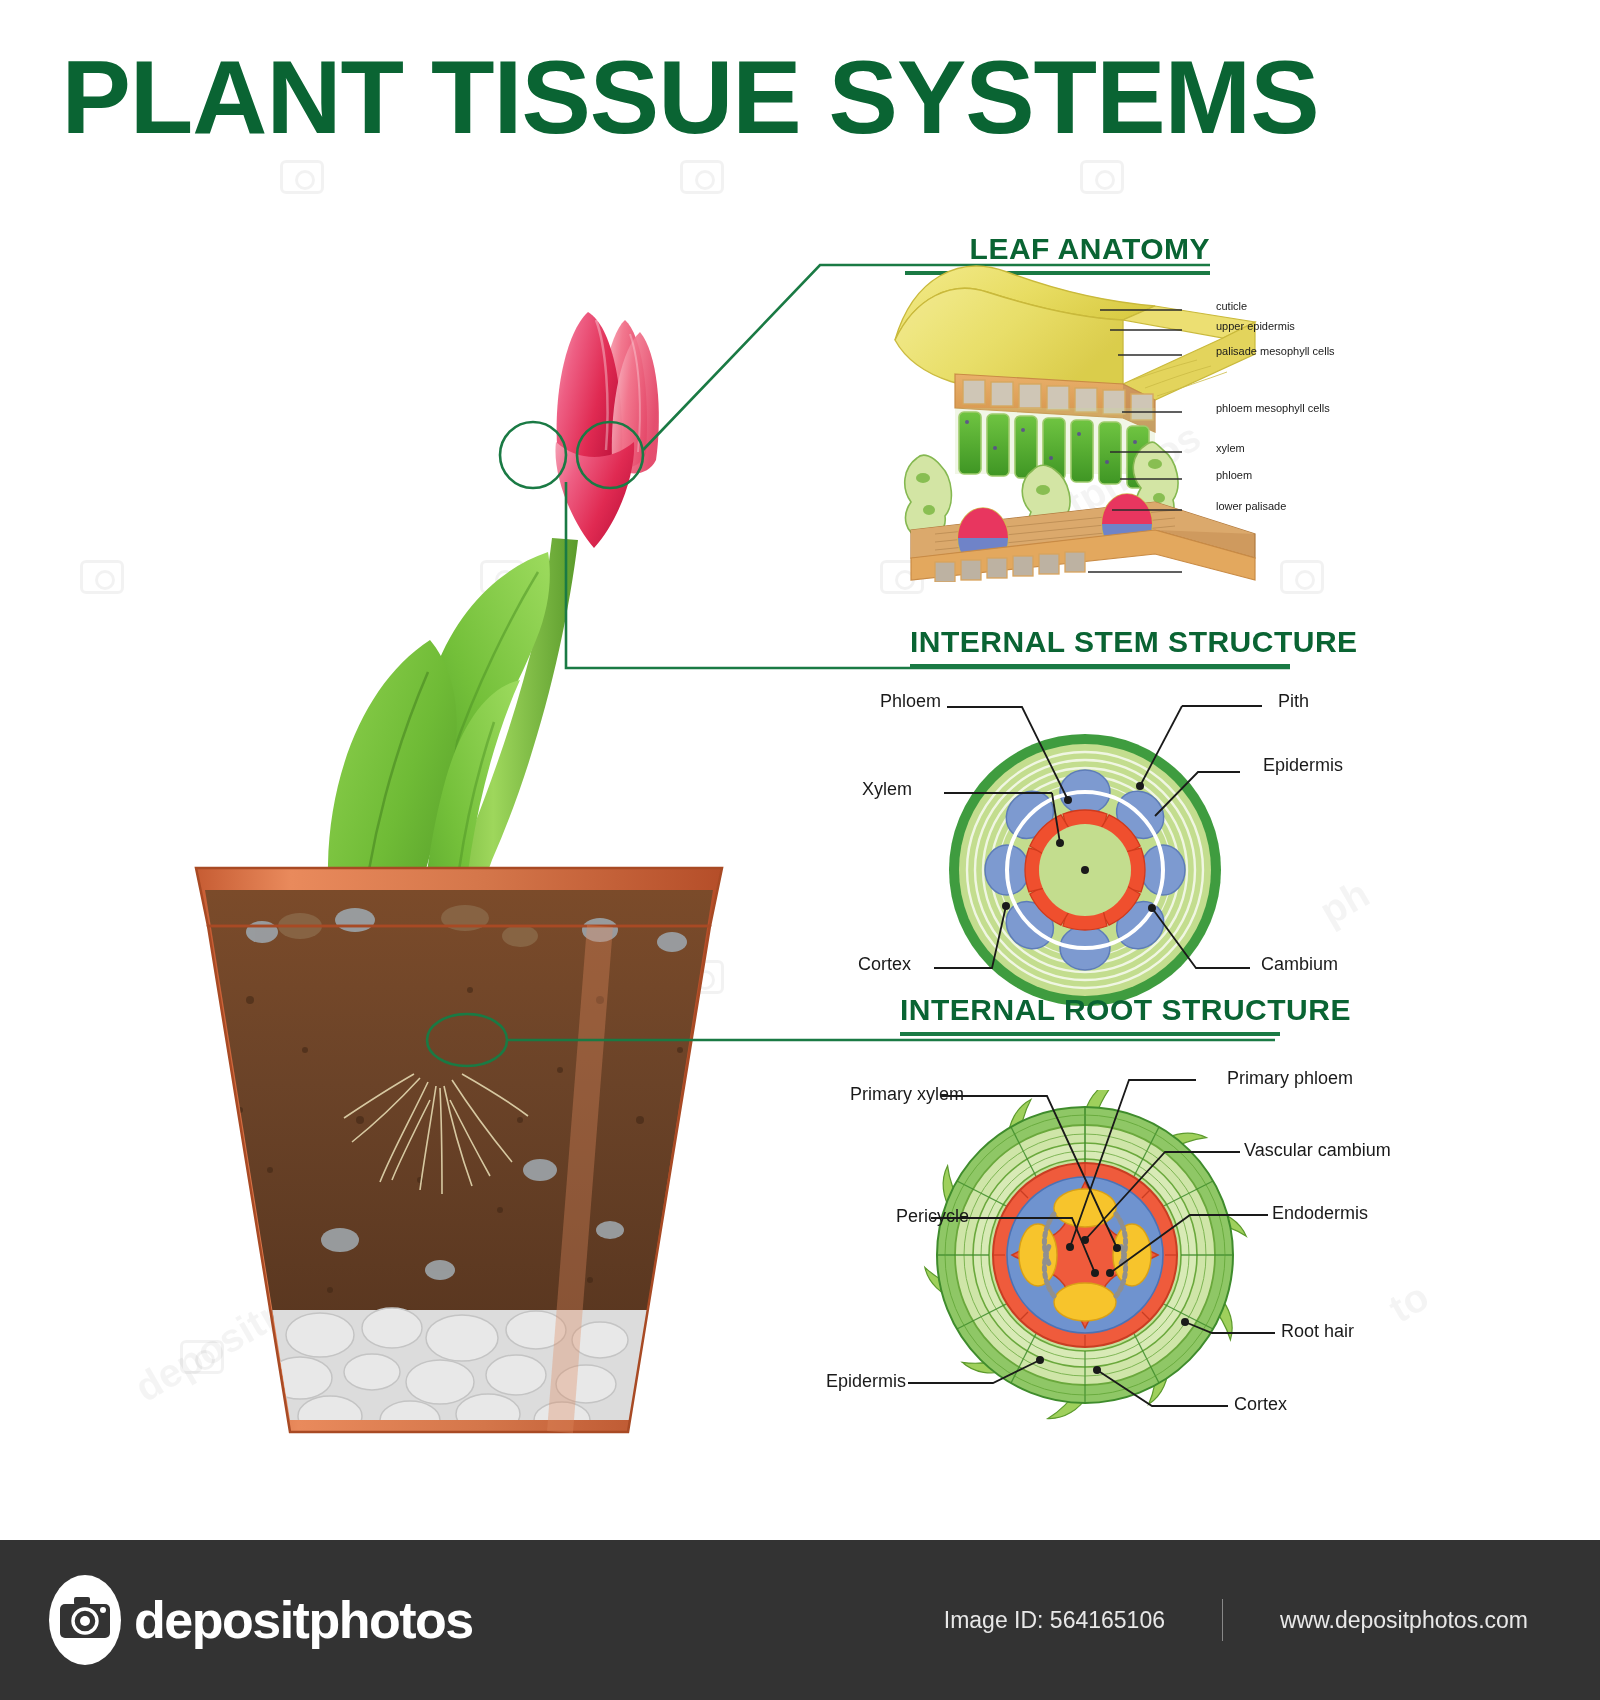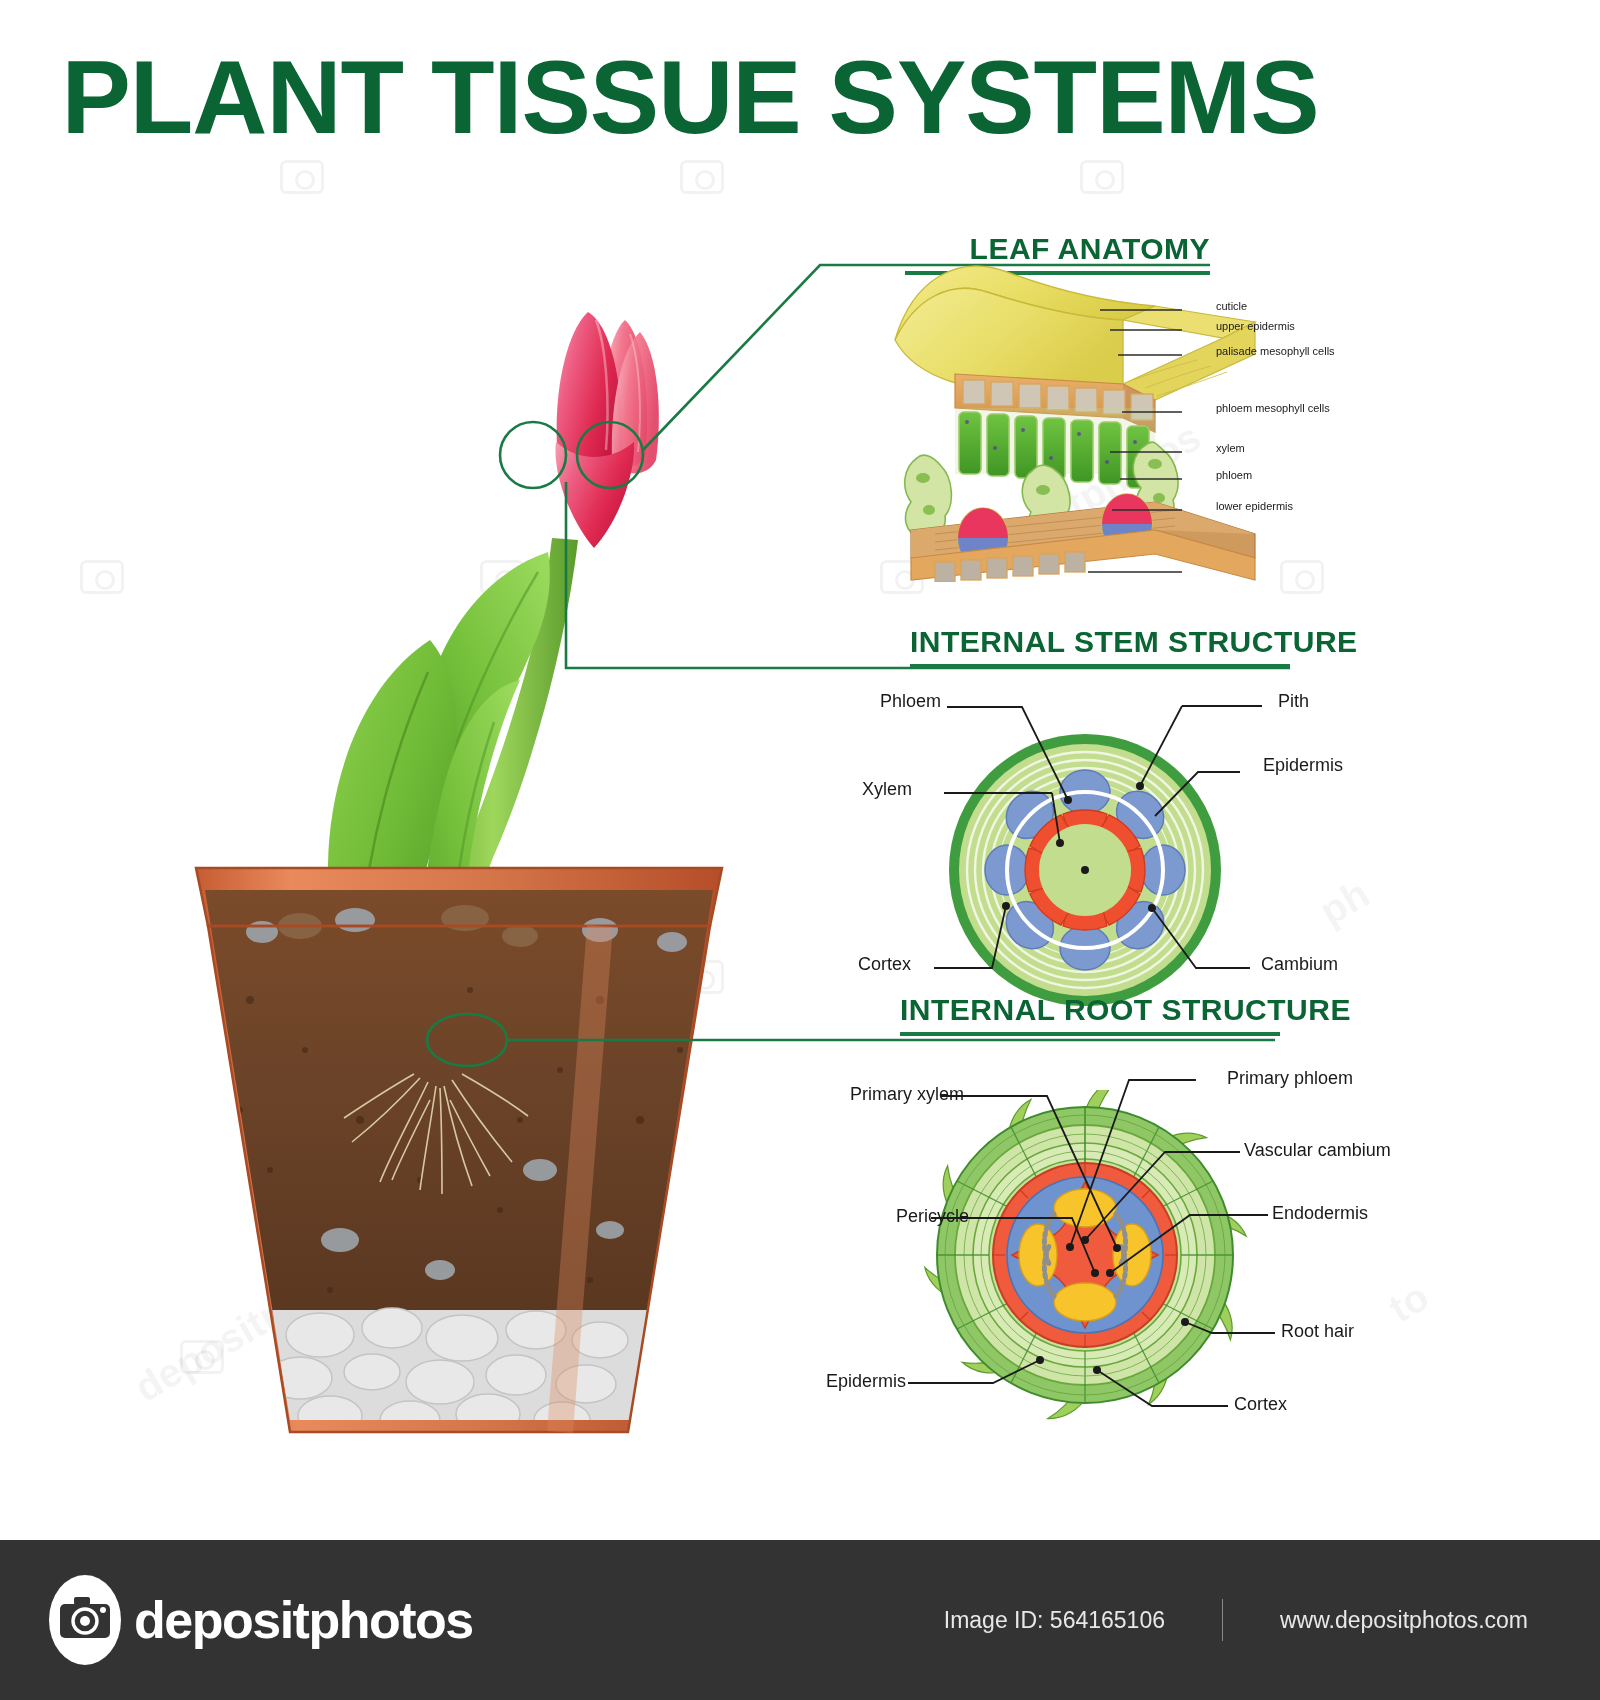--- a/index.html
+++ b/index.html
@@ -390,21 +390,21 @@
     <line x1="1112" y1="510" x2="1182" y2="510"></line>
   </g>
 </svg>
 
 <div class="lbl small" style="left:1188px; top:300px;">cuticle</div>
 <div class="lbl small" style="left:1188px; top:320px;">upper epidermis</div>
 <div class="lbl small" style="left:1188px; top:345px;">palisade mesophyll cells</div>
 <div class="lbl small" style="left:1188px; top:402px;">phloem mesophyll cells</div>
 <div class="lbl small" style="left:1188px; top:442px;">xylem</div>
 <div class="lbl small" style="left:1188px; top:469px;">phloem</div>
-<div class="lbl small" style="left:1188px; top:500px;">lower epidermis</div>
+<div class="lbl small" style="left:1188px; top:500px;">lower palisade</div>
 
 <div class="section-head" style="left:910px; top:625px; width:380px;">
   <div class="sh-text">INTERNAL STEM STRUCTURE</div>
   <div class="sh-rule"></div>
 </div>
 
 <svg class="overlay" width="280" height="280" viewBox="0 0 280 280" style="left:945px; top:730px;">
   <circle cx="140" cy="140" r="136" fill="#3f9c3f"></circle>
   <circle cx="140" cy="140" r="126" fill="#c3dd8e"></circle>
   <g fill="none" stroke="#ffffff" stroke-width="2.4" opacity="0.75">

